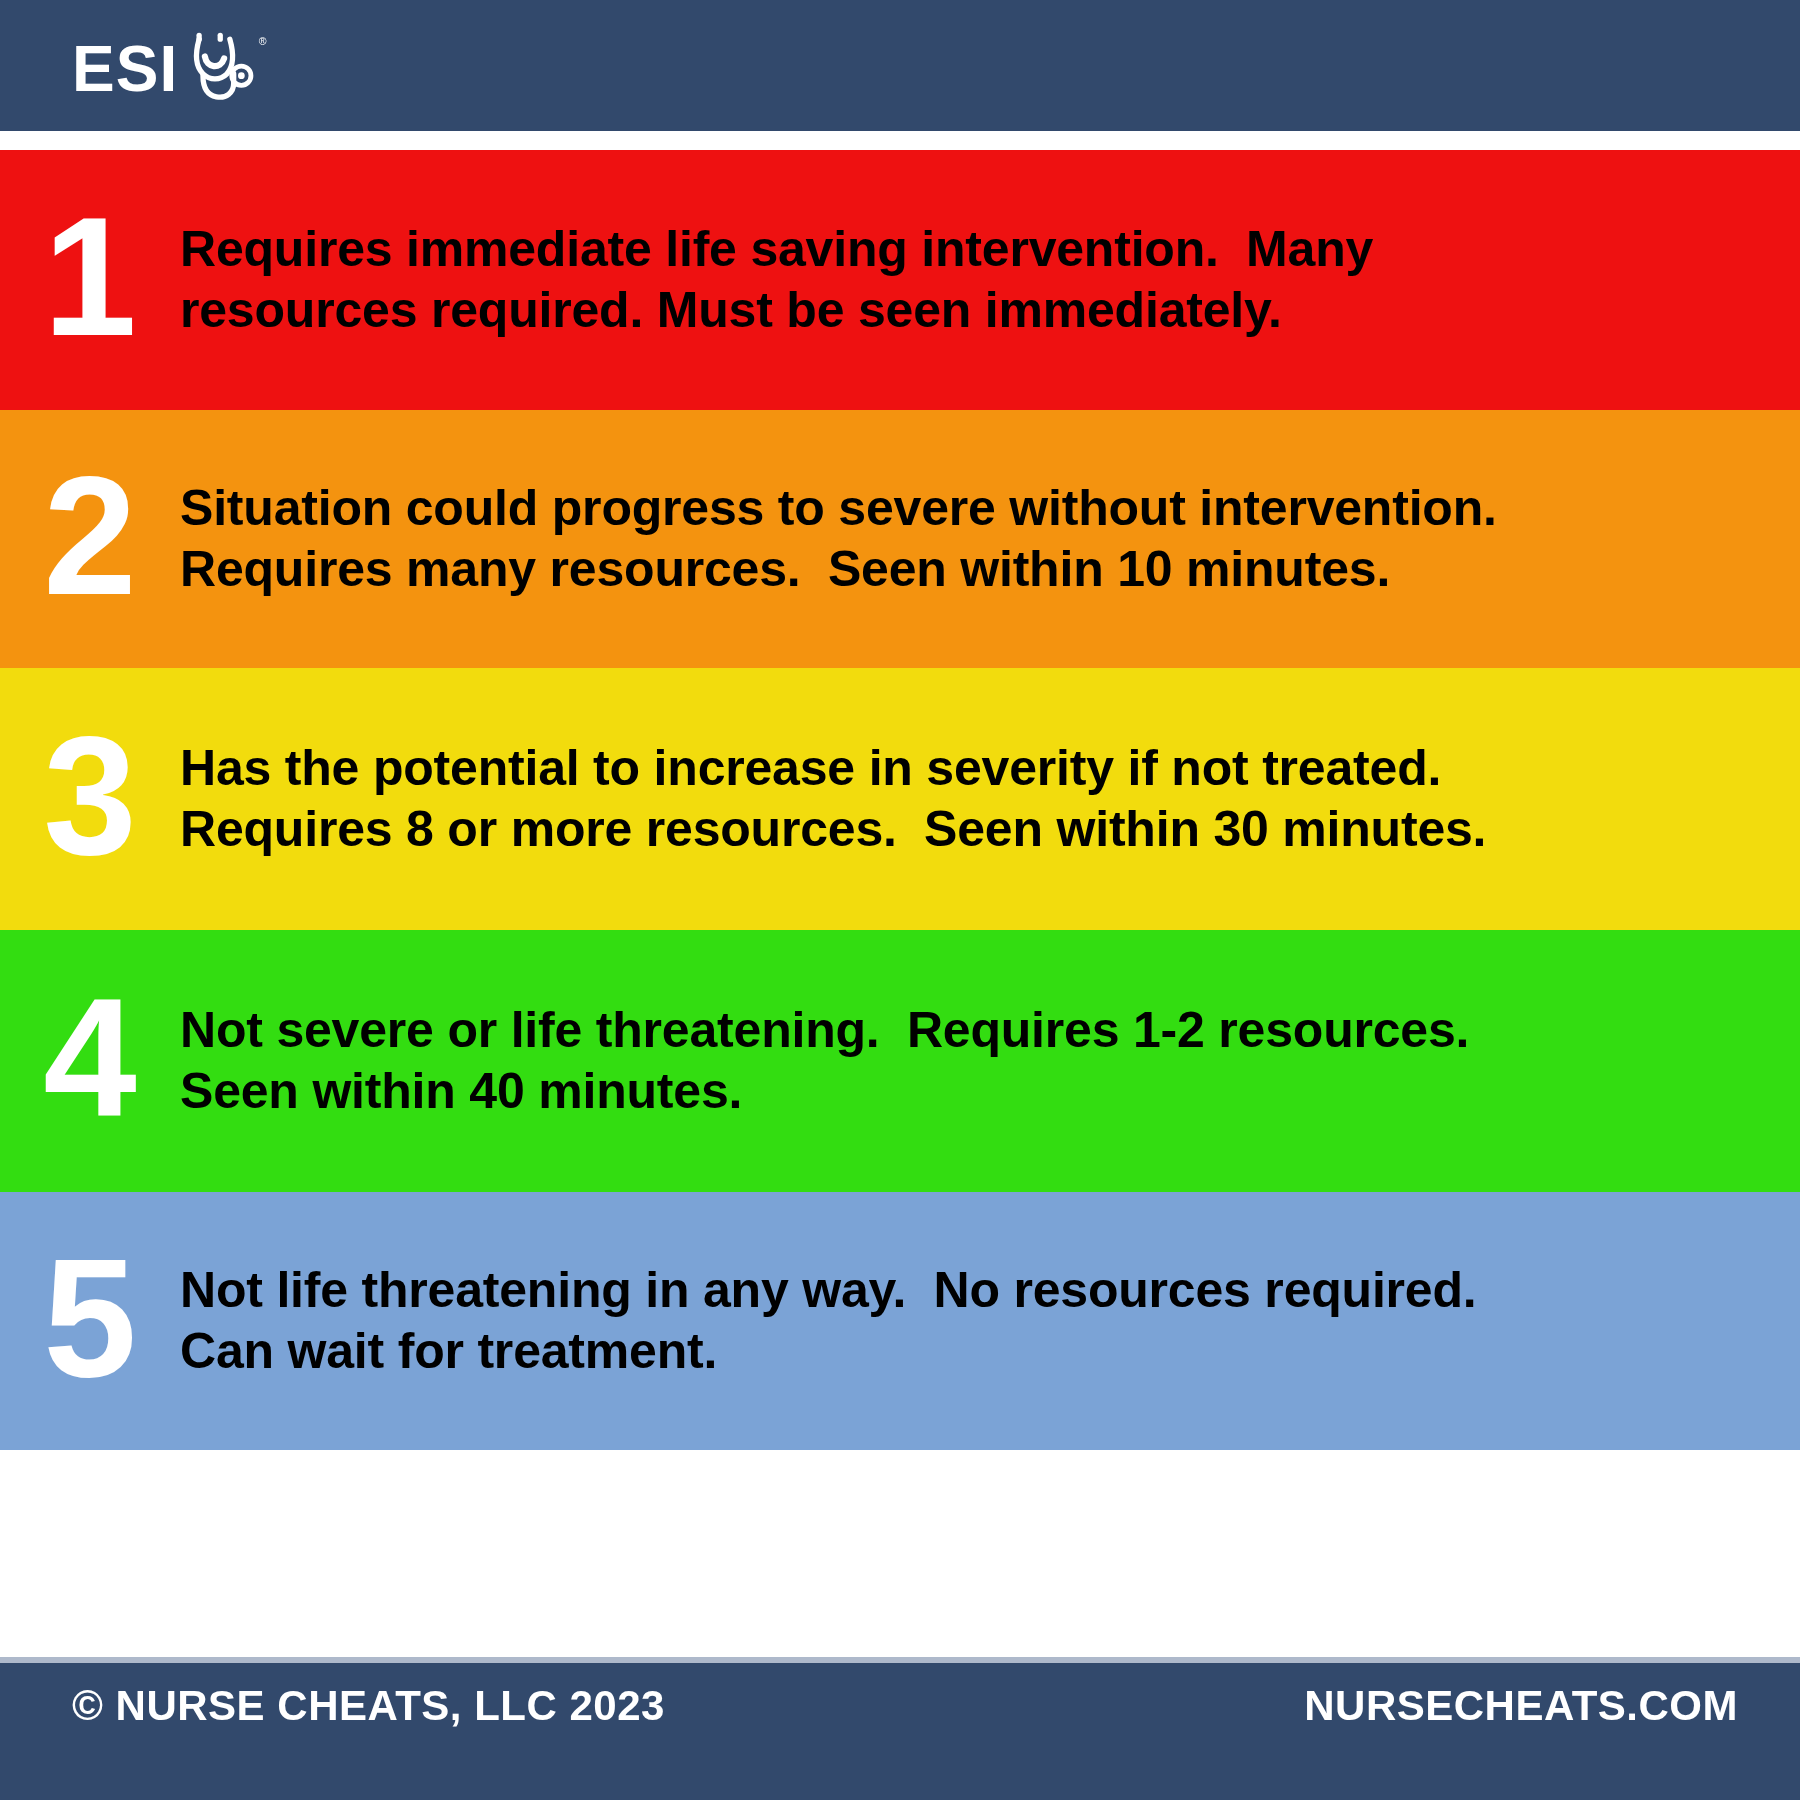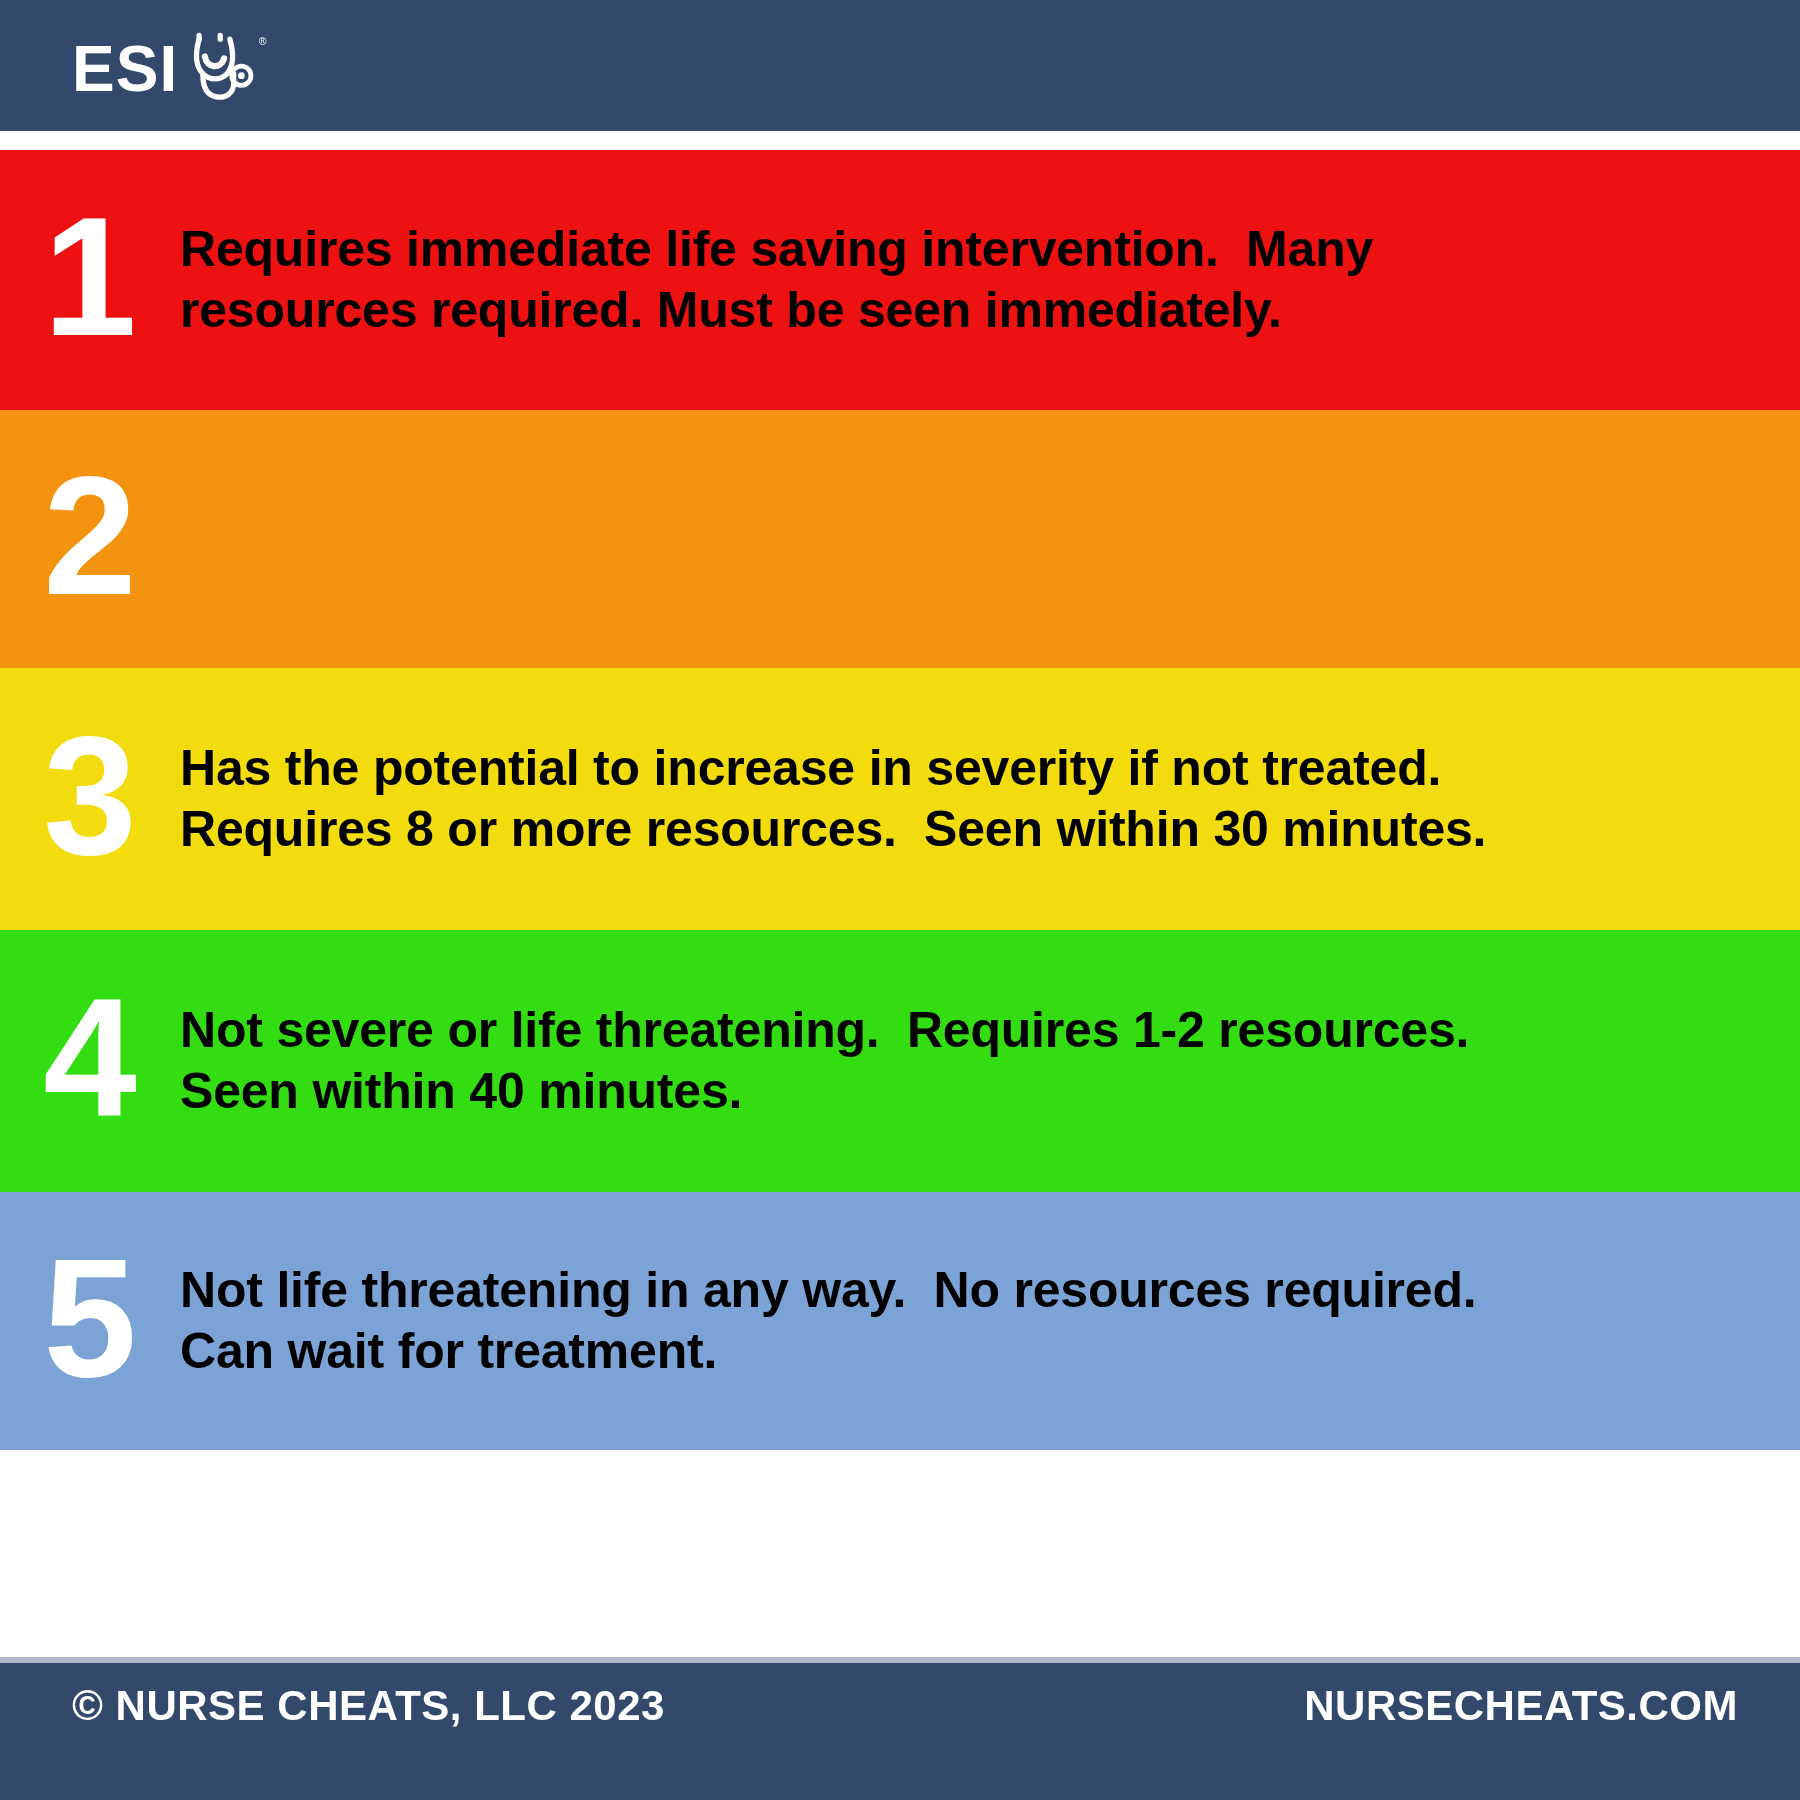--- a/index.html
+++ b/index.html
@@ -182,20 +182,22 @@
       <div class="band-num">1</div>
       <div class="band-text">
         <span class="ln">Requires immediate life saving intervention.  Many</span>
         <span class="ln">resources required. Must be seen immediately.</span>
       </div>
     </div>
 
     <div class="band" id="band-2" style="background: rgb(244, 147, 15);">
       <div class="band-num">2</div>
       <div class="band-text">
+        <span class="ln">Situation could progress to severe without intervention.</span>
+        <span class="ln">Requires many resources.  Seen within 10 minutes.</span>
       </div>
     </div>
 
     <div class="band" id="band-3" style="background: rgb(242, 220, 13);">
       <div class="band-num">3</div>
       <div class="band-text">
         <span class="ln">Has the potential to increase in severity if not treated.</span>
         <span class="ln">Requires 8 or more resources.  Seen within 30 minutes.</span>
       </div>
     </div>

